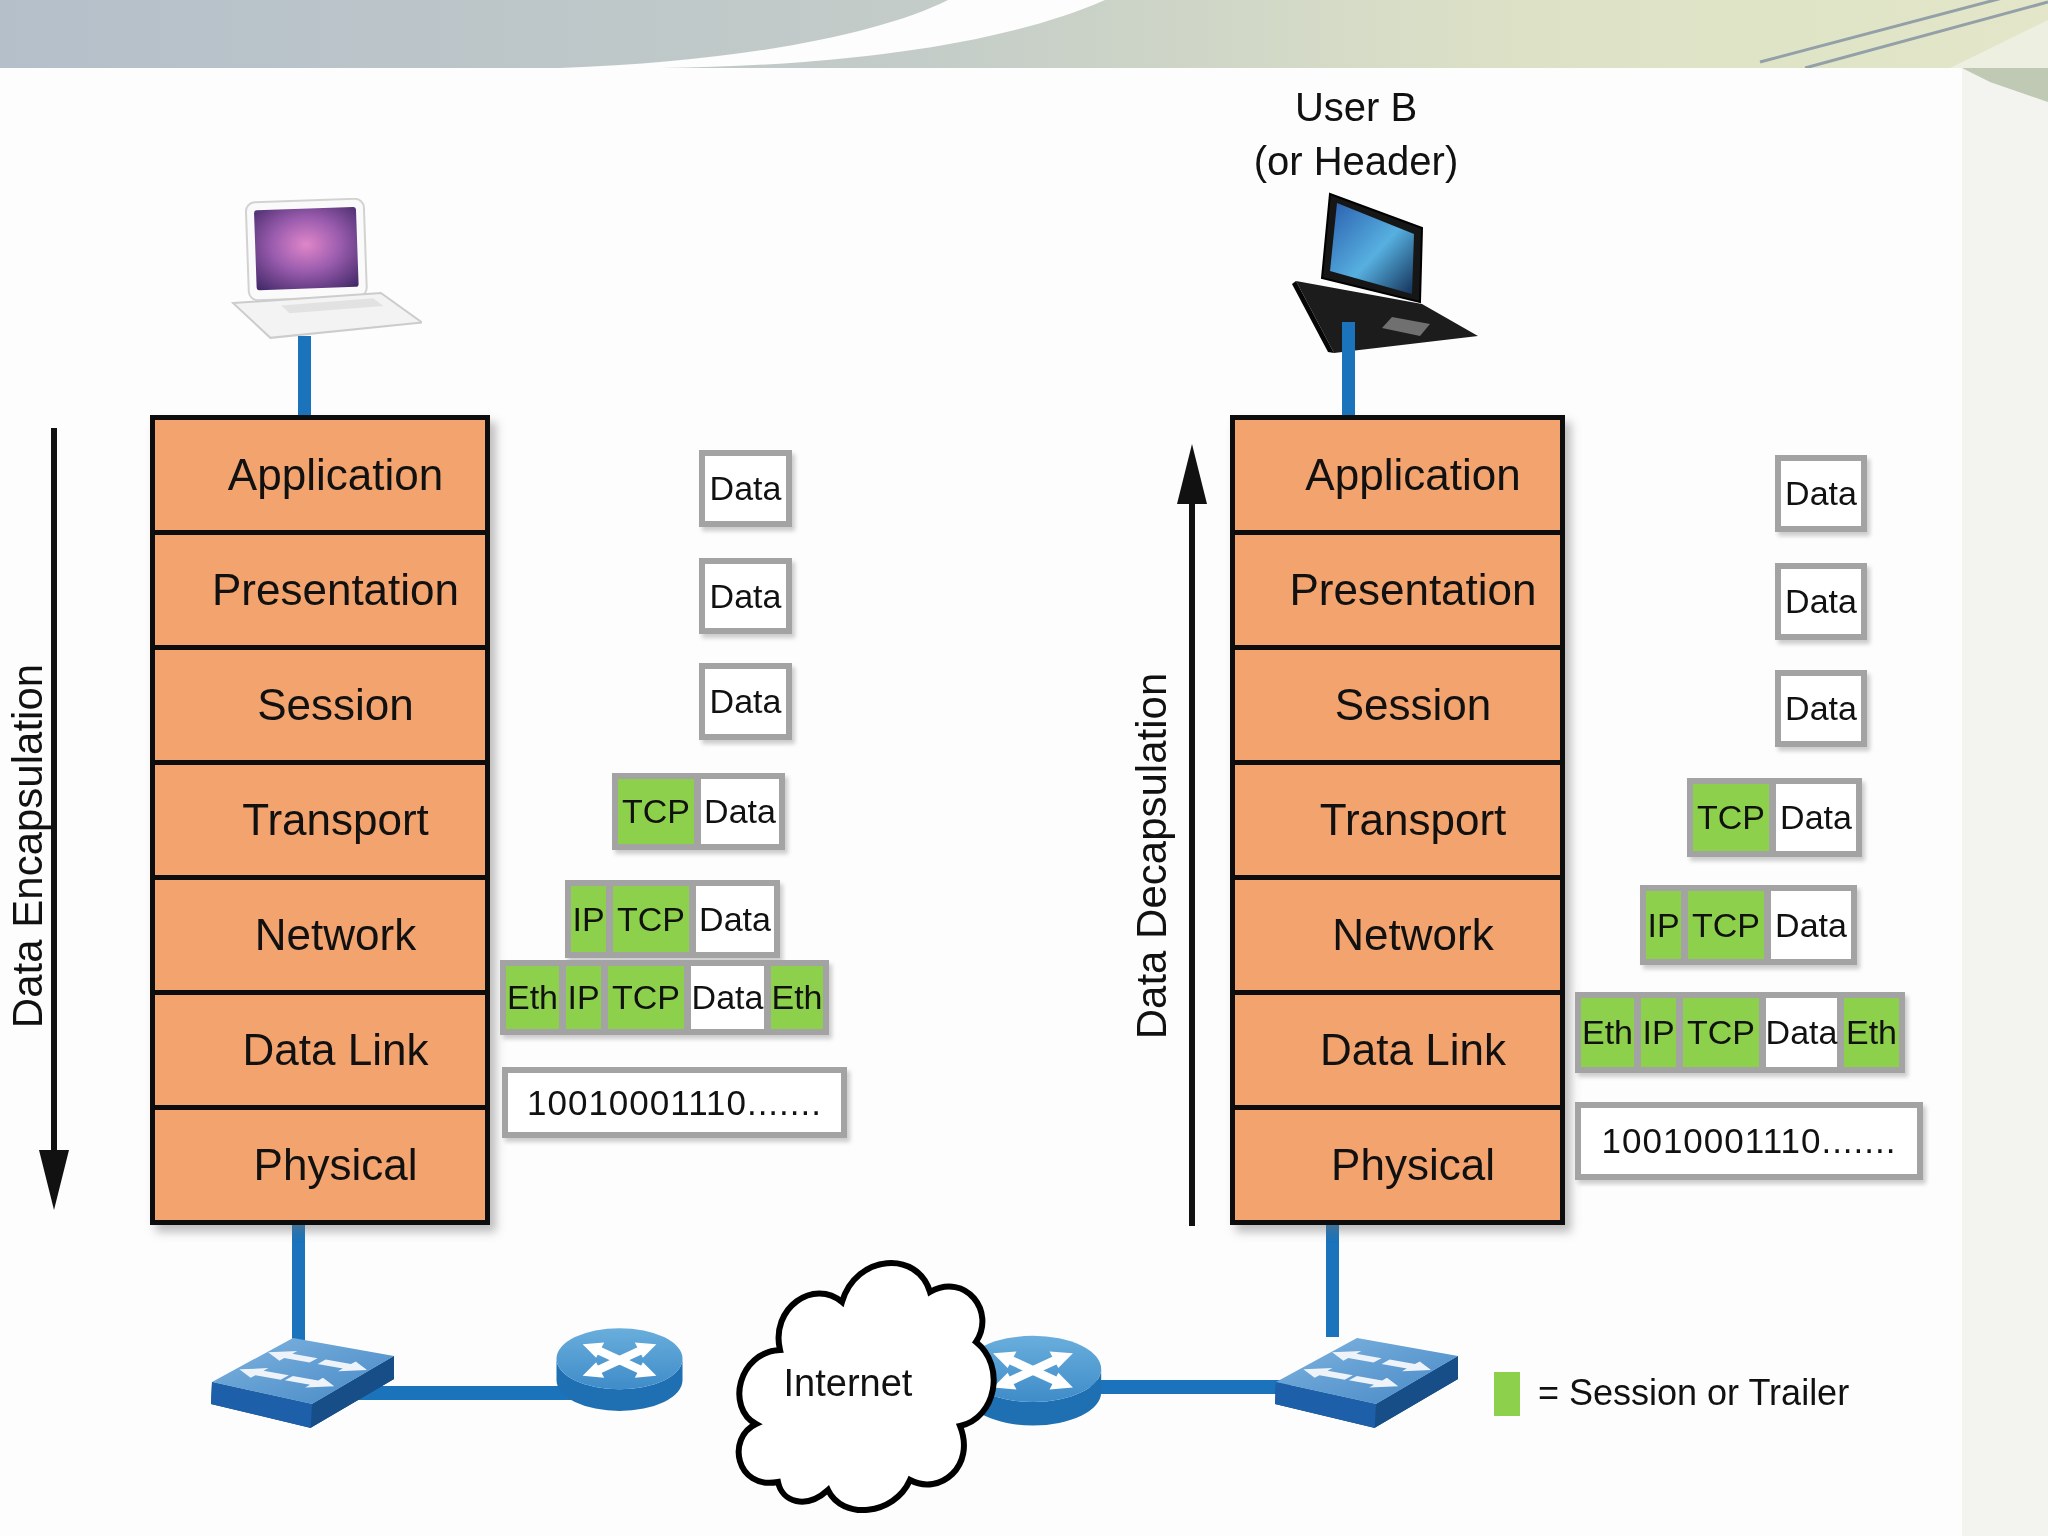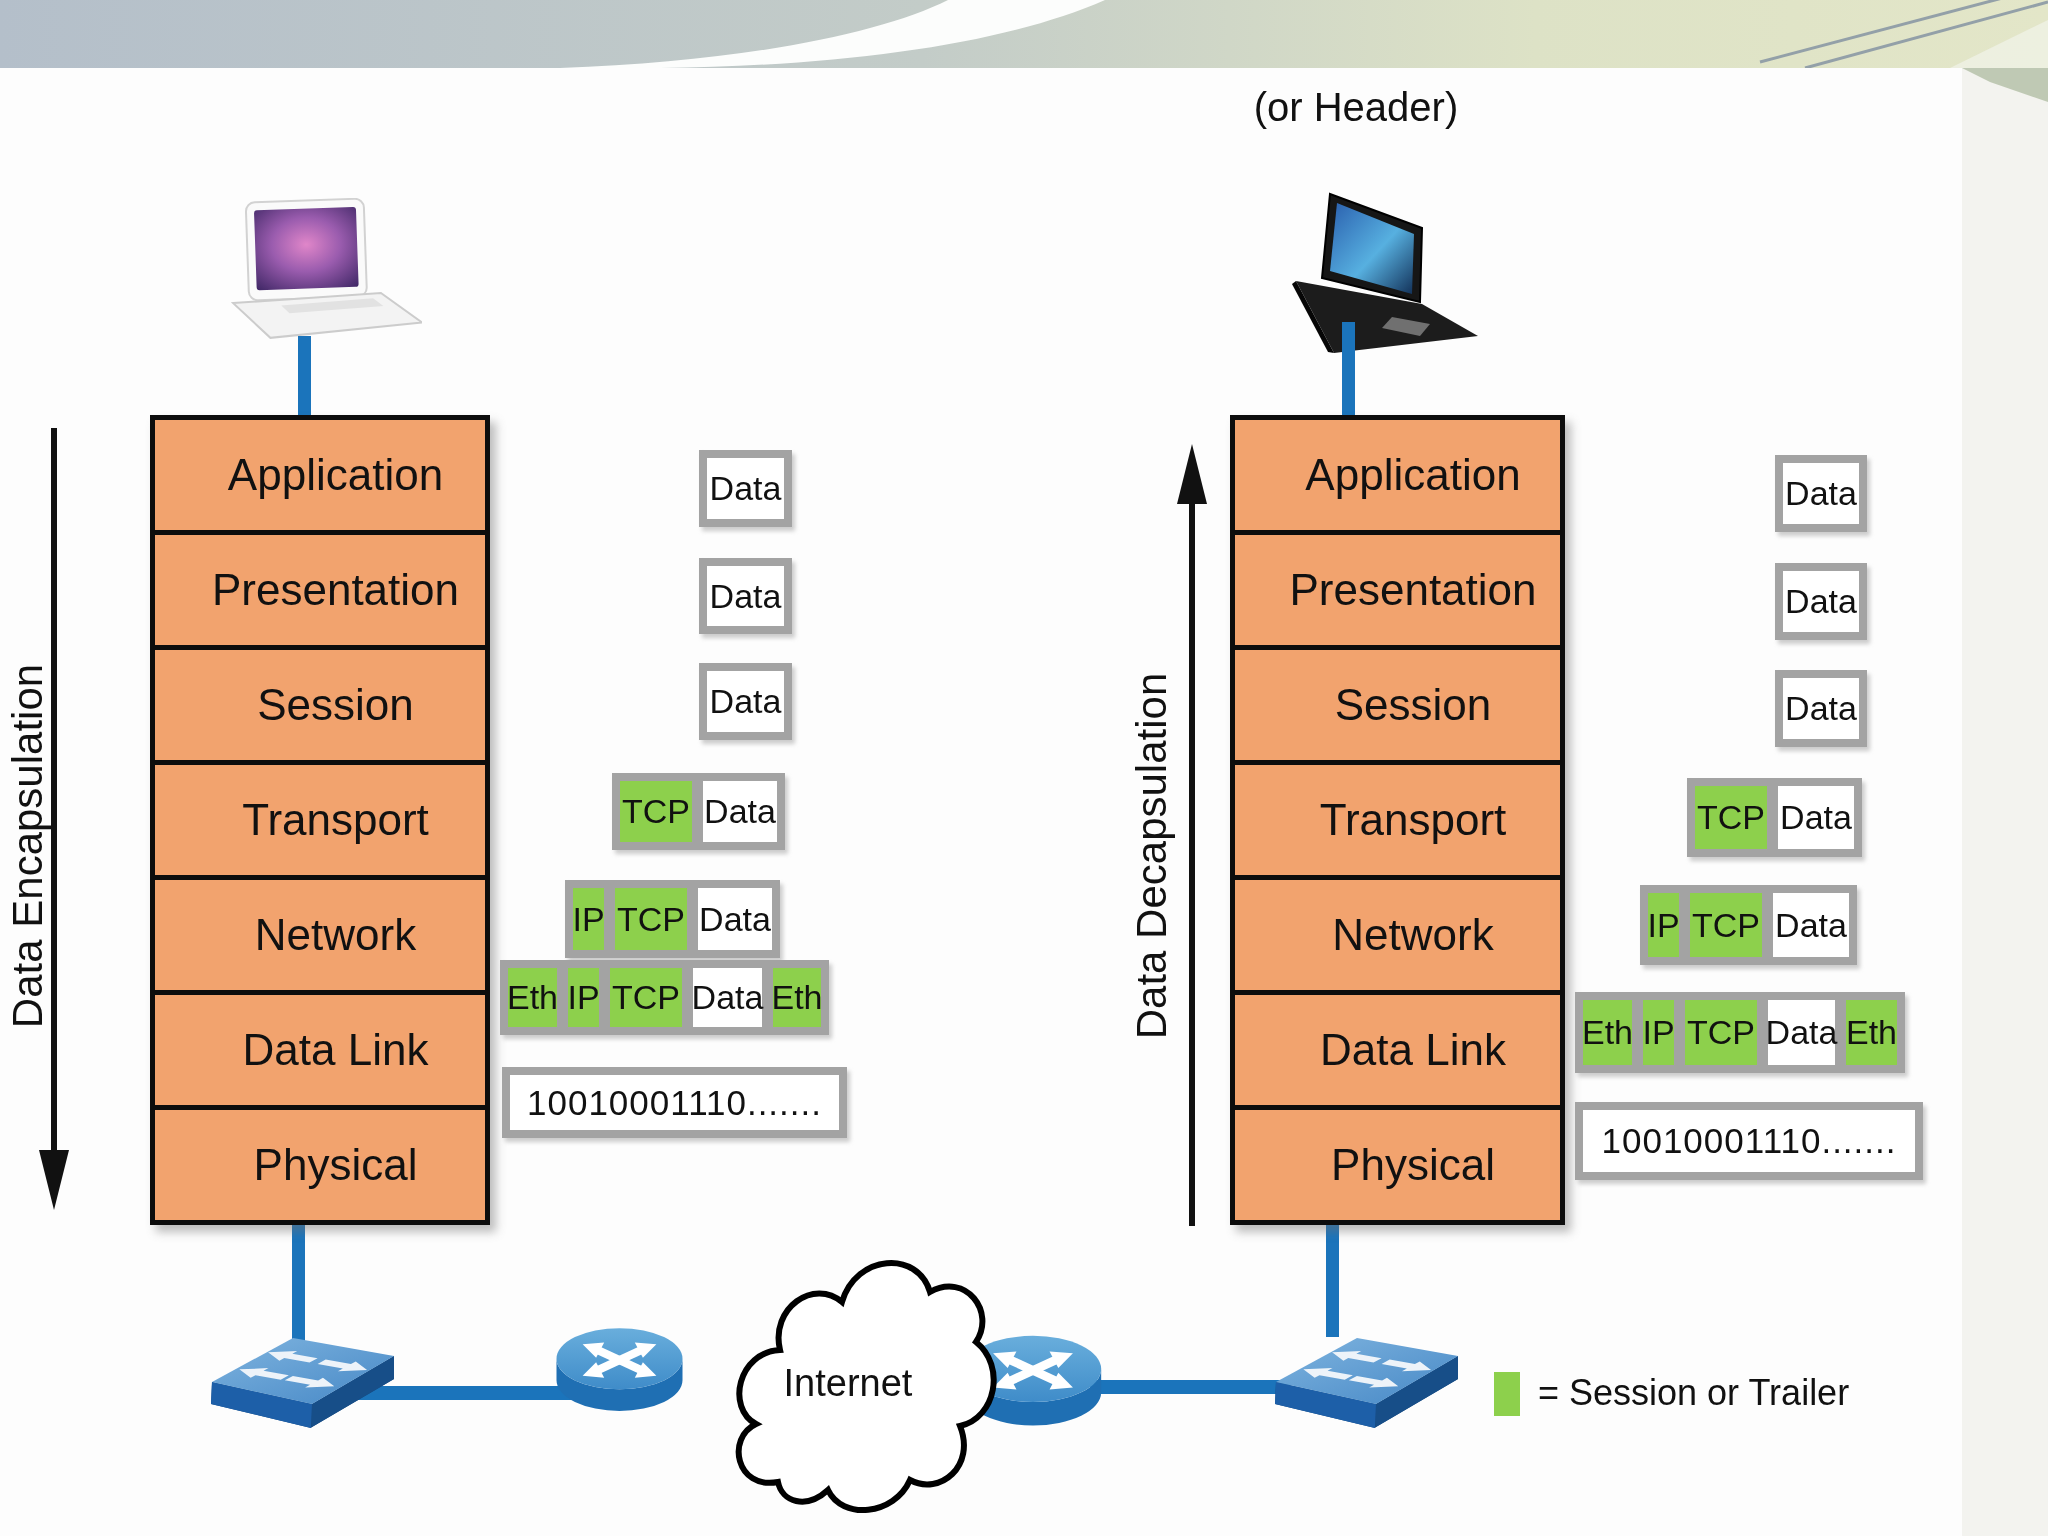--- a/index.html
+++ b/index.html
@@ -16,21 +16,21 @@
   
   .stack{display:flex;flex-direction:column;box-shadow:6px 7px 9px rgba(110,110,110,.45);}
   .layer{
     flex:1;background:var(--orange);border:5px solid #0d0d0d;margin-top:-5px;
     display:flex;align-items:center;justify-content:center;font-size:44px;padding-left:31px;
   }
   .layer:first-child{margin-top:0;}
   
   .pdu-row{position:absolute;display:flex;align-items:stretch;filter:drop-shadow(3px 4px 2px rgba(130,130,130,.40));}
   .cell{
-    border:8px solid #a3a3a3;margin-left:-5px;box-sizing:border-box;background:#fff;
+    border:6px solid #a3a3a3;margin-left:-5px;box-sizing:border-box;background:#fff;
     display:flex;align-items:center;justify-content:center;font-size:34px;white-space:nowrap;
   }
   .cell:first-child{margin-left:0;}
   .k-header{background:var(--green);}
   .k-bits{font-size:35px;letter-spacing:1px;}
   
   .vlabel{width:620px;height:48px;text-align:center;font-size:42px;transform:rotate(-90deg);}
   
   .cable-v{width:13px;background:var(--blue);}
   .cable-h{height:14px;background:var(--blue);}
@@ -58,20 +58,21 @@
     <path d="M 1950 68 L 2048 20 L 2048 68 Z" fill="#eff1e4" opacity="0.85"></path>
     <path d="M 1760 62 L 2048 -14" stroke="#93a0a8" stroke-width="3" fill="none"></path>
     <path d="M 1805 68 L 2048 2" stroke="#93a0a8" stroke-width="3" fill="none"></path>
   </svg>
   <div class="abs right-band"></div>
   <svg class="abs" style="left:1962px;top:68px;width:86px;height:60px" viewBox="0 0 86 60">
     <polygon points="0,0 86,0 86,34 28,14" fill="#bfc9b4"></polygon>
   </svg>
 
   <div class="abs user-title" style="left:1196px;top:80px;">
+    <div>User B</div>
     <div>(or Header)</div>
   </div>
 
   <svg class="abs" style="left:222px;top:198px;width:200px;height:148px" viewBox="0 0 200 148">
     <defs>
       <radialGradient id="macScr" cx="0.5" cy="0.45" r="0.75">
         <stop offset="0" stop-color="#e086c9"></stop>
         <stop offset="0.45" stop-color="#9a5cae"></stop>
         <stop offset="1" stop-color="#3c2563"></stop>
       </radialGradient>

